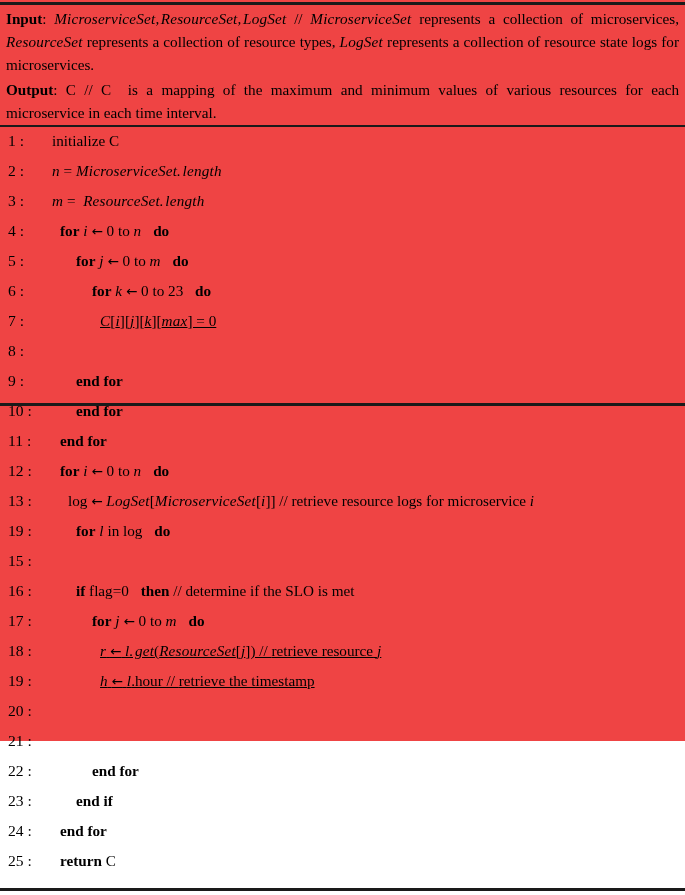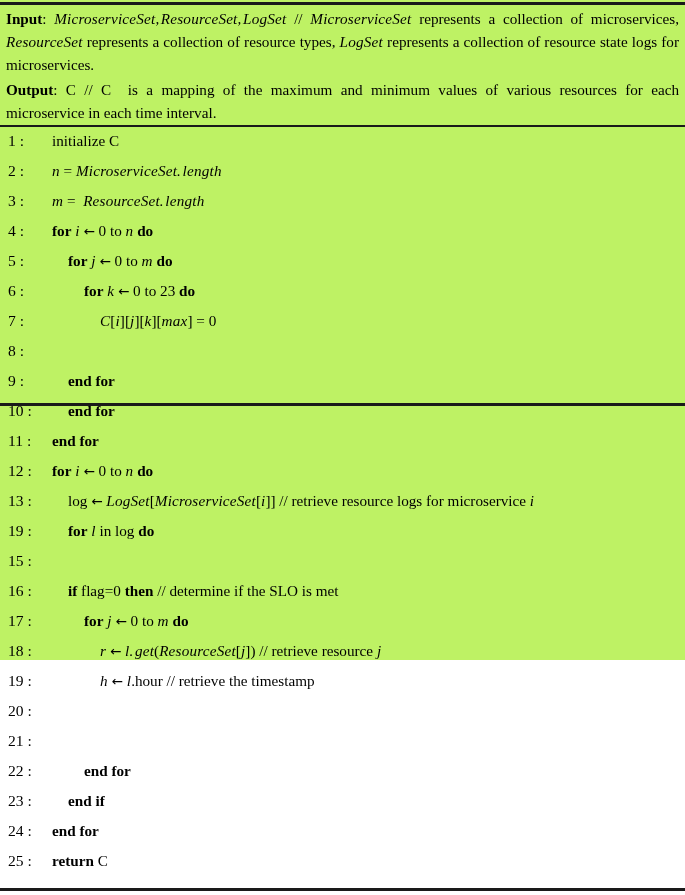--- a/index.html
+++ b/index.html
@@ -11,23 +11,23 @@
     width: 685px;
     height: 895px;
     font-family: "Liberation Serif", "DejaVu Serif", serif;
     color: #000000;
     overflow: hidden;
   }
 
   .algo-box {
     position: relative;
     width: 685px;
-    height: 660px;
+    height: 741px;
     box-sizing: border-box;
-    background: #bef264;
+    background: #ef4444;
   }
 
   
   .rule-top {
     position: absolute;
     left: 0; right: 0; top: 2px;
     height: 3px;
     background: #1a1a1a;
   }
   .rule-head {
@@ -95,23 +95,23 @@
   }
   .line .code {
     position: absolute;
     top: 4px;
     left: 52px;
   }
   
   .i0 { padding-left: 0px; }
   .i1 { padding-left: 16px; }
   .i2 { padding-left: 32px; }
-  .i3 { padding-left: 48px; }
-
-  .kw { font-weight: bold; }
+  .i3 { padding-left: 48px; text-decoration: underline; }
+
+  .kw { font-weight: bold; margin-left: 8px; }
   .arr { font-family: "DejaVu Sans", sans-serif; font-size: 13.5px; }
   .inf { font-family: "DejaVu Sans", sans-serif; font-size: 14px; }
   .cmt { font-style: normal; }
 </style>
 </head>
 <body>
 
 <div class="algo-box">
 
   <div class="rule-top"></div>

